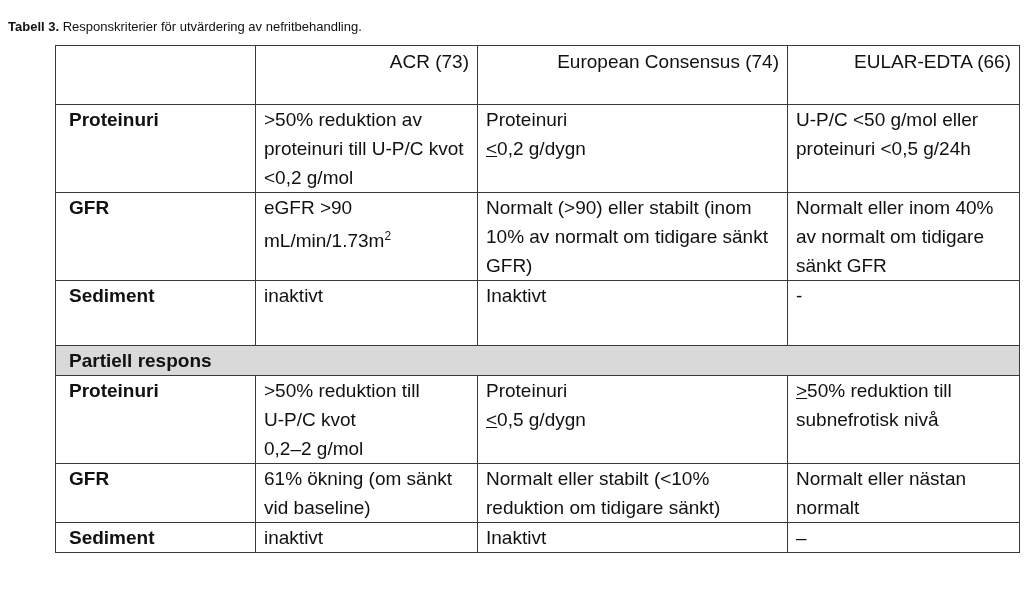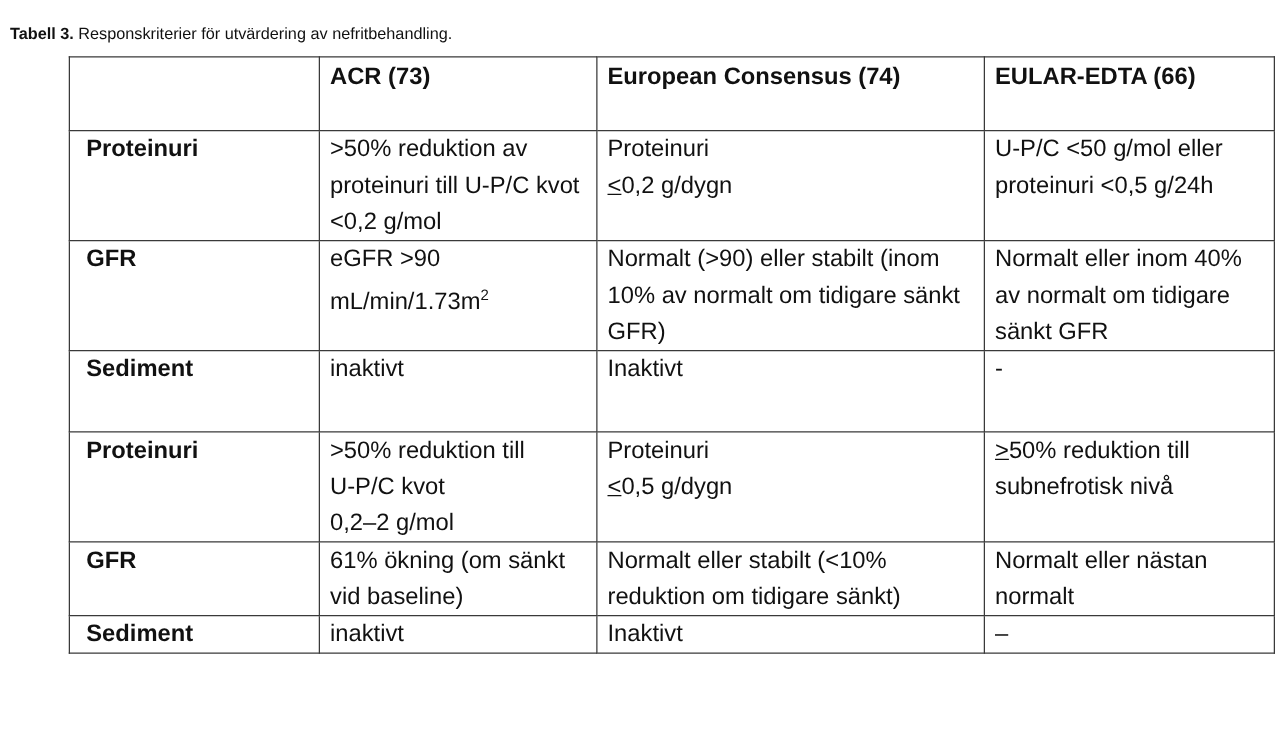--- a/index.html
+++ b/index.html
@@ -2,21 +2,21 @@
 <html><head>
 <meta charset="utf-8">
 <style>
   html, body { margin:0; padding:0; background:#ffffff; }
   body { width:1024px; height:598px; position:relative; overflow:hidden;
          font-family:"Liberation Sans", sans-serif; color:#111; }
   .caption { position:absolute; left:8px; top:16px; font-size:13px; line-height:22px; white-space:nowrap; }
   .caption b { font-weight:bold; }
   table { position:absolute; left:55px; top:45px; border-collapse:collapse; table-layout:fixed; width:964px; }
   td, th { border:1.5px solid #3a3a3a; font-size:19px; line-height:29px; padding:0 8px; vertical-align:top; }
-  th { font-weight:bold; text-align:left; height:57px; padding-top:1px; }
+  th { font-weight:normal; text-align:right; height:57px; padding-top:1px; }
   td.label { font-weight:bold; text-align:left; padding-left:13px; }
   td.val { text-align:left; }
   tr.section td { background:#d9d9d9; font-weight:bold; height:28px; padding-left:13px; }
   .ul { text-decoration:underline; }
 </style>
 </head>
 <body>
 
 <div class="caption"><b>Tabell 3.</b><span> Responskriterier för utvärdering av nefritbehandling.</span></div>
 
@@ -47,20 +47,23 @@
     <td class="val">Normalt (&gt;90) eller stabilt (inom 10% av normalt om tidigare sänkt GFR)</td>
     <td class="val">Normalt eller inom 40% av normalt om tidigare sänkt GFR</td>
   </tr>
   <tr style="height:65px">
     <td class="label">Sediment</td>
     <td class="val">inaktivt</td>
     <td class="val">Inaktivt</td>
     <td class="val">-</td>
   </tr>
 
+  <tr class="section">
+    <td colspan="4">Partiell respons</td>
+  </tr>
   <tr style="height:88px">
     <td class="label">Proteinuri</td>
     <td class="val"><span>&gt;50% reduktion till</span><br><span>U-P/C kvot</span><br><span>0,2–2 g/mol</span></td>
     <td class="val"><span>Proteinuri</span><br><span class="ul">&lt;</span><span>0,5 g/dygn</span></td>
     <td class="val"><span class="ul">&gt;</span><span>50% reduktion till</span><br><span>subnefrotisk nivå</span></td>
   </tr>
   <tr style="height:59px">
     <td class="label">GFR</td>
     <td class="val">61% ökning (om sänkt vid baseline)</td>
     <td class="val">Normalt eller stabilt (&lt;10% reduktion om tidigare sänkt)</td>

